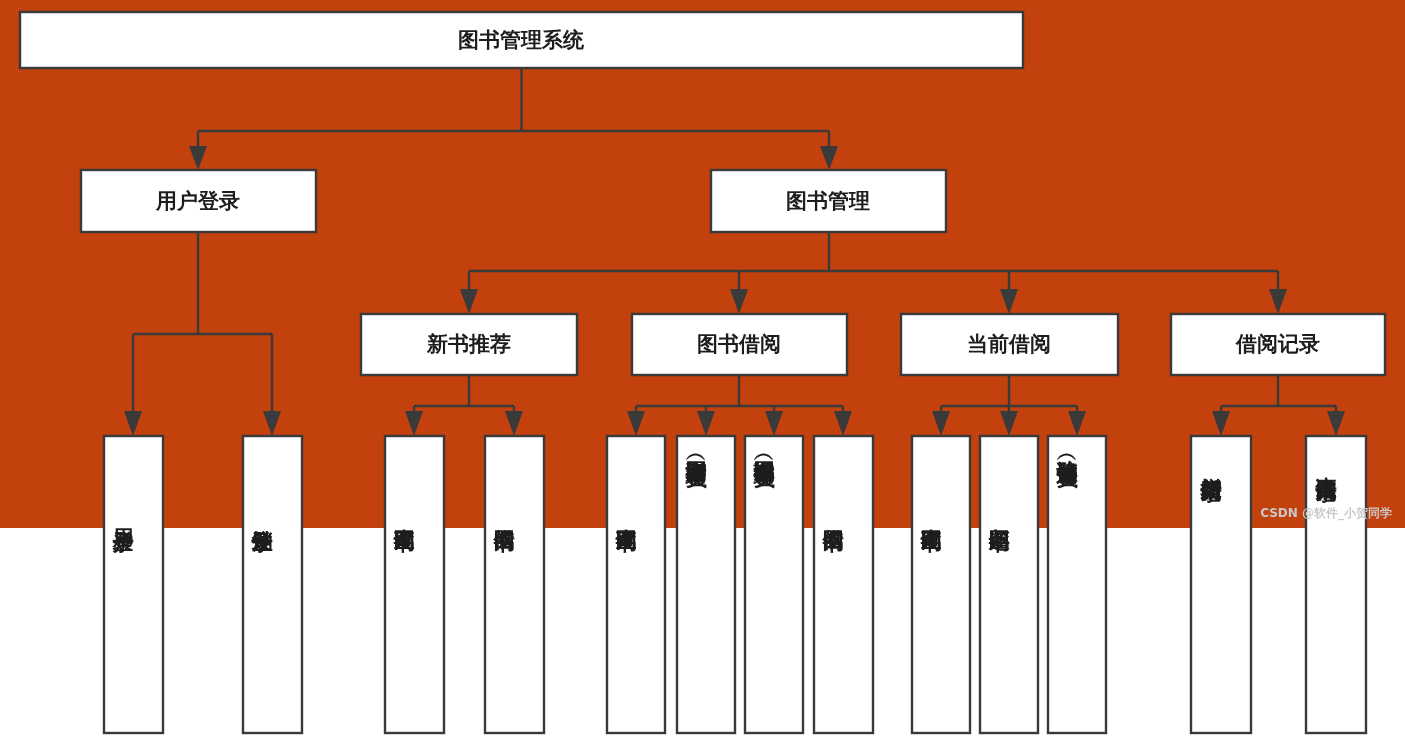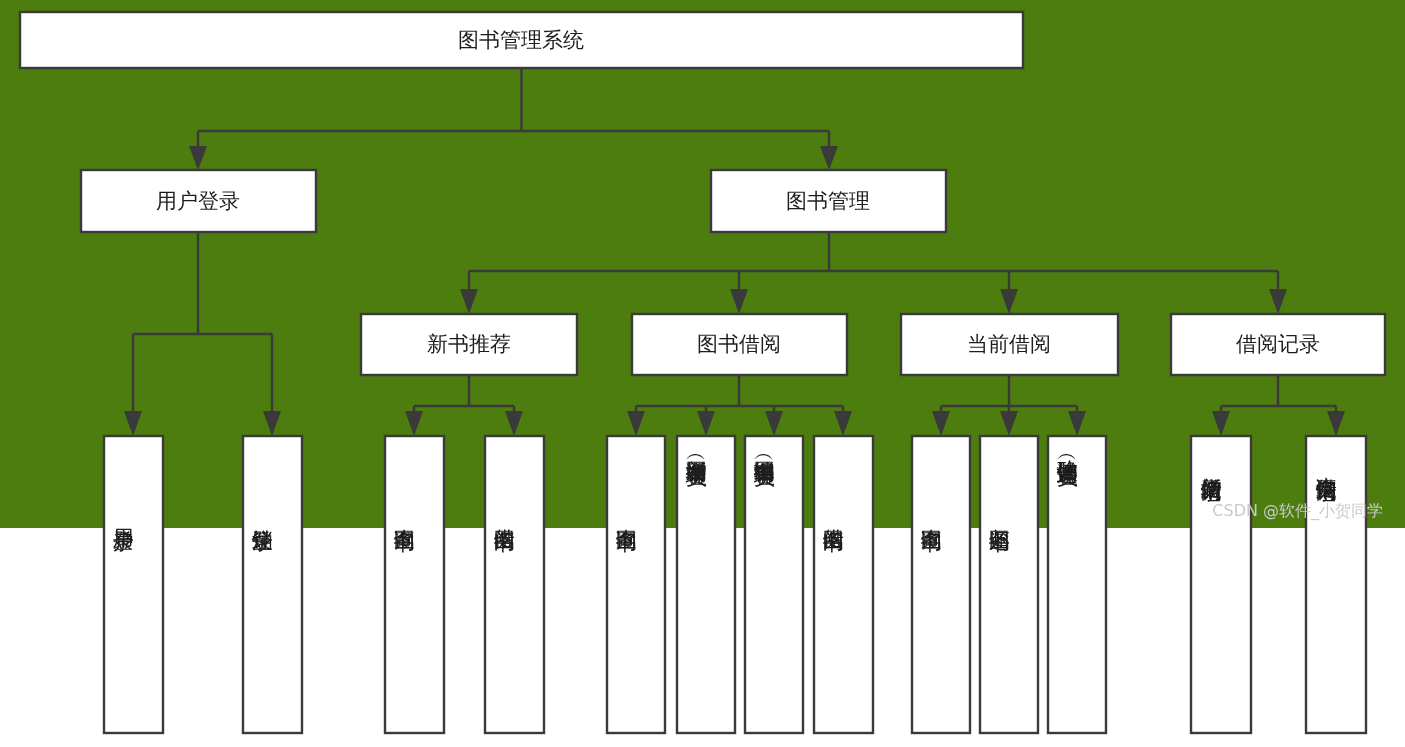--- a/index.html
+++ b/index.html
@@ -10,21 +10,22 @@
   body {
     width: 1405px;
     height: 747px;
     font-family: "DejaVu Sans", "Liberation Sans", sans-serif;
     overflow: hidden;
   }
   #diagram-root {
     position: relative;
     width: 1405px;
     height: 528px;
-    background: #4d7c0f;
+    background: #c2410c;
+    font-weight: bold;
   }
   svg.canvas {
     position: absolute;
     top: 0;
     left: 0;
     width: 1405px;
     height: 747px;
   }
   .node-box {
     fill: #ffffff;
@@ -55,24 +56,24 @@
     font-family: "DejaVu Sans", "Liberation Sans", sans-serif;
     font-size: 21px;
     line-height: 1.06;
     color: #1d1d1d;
     letter-spacing: 1px;
     white-space: nowrap;
     pointer-events: none;
   }
   .watermark {
     position: absolute;
-    right: 22px;
+    right: 13px;
     bottom: 6px;
     font-family: "DejaVu Sans", "Liberation Sans", sans-serif;
-    font-size: 16px;
+    font-size: 12px;
     color: #c9c9c9;
     white-space: nowrap;
   }
 </style>
 </head>
 <body>
 
 <div id="diagram-root">
 
   <svg class="canvas" viewBox="0 0 1405 747" xmlns="http://www.w3.org/2000/svg">

